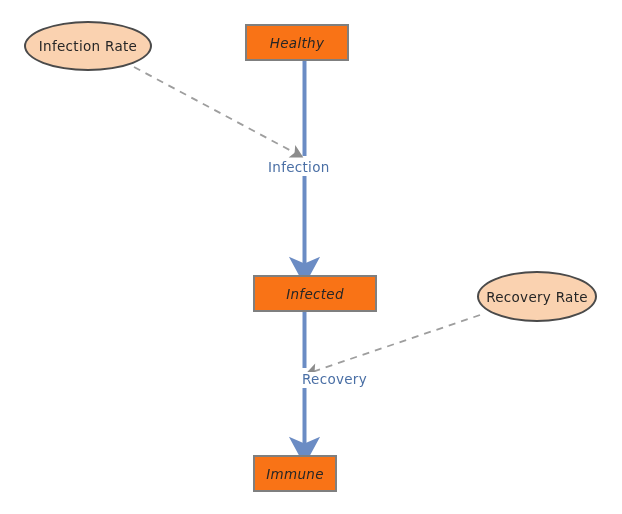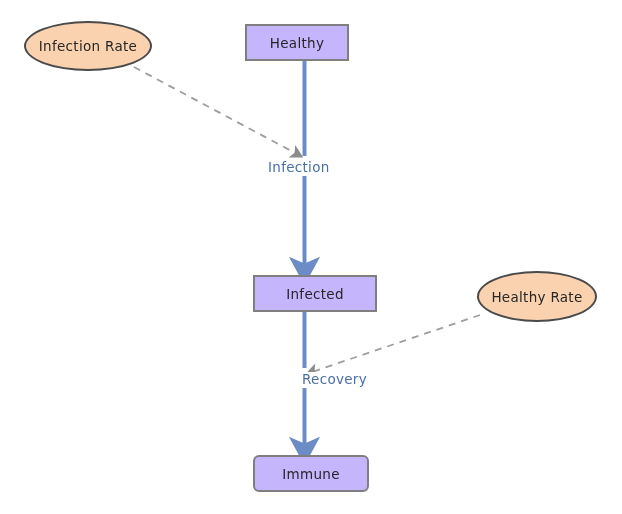--- a/index.html
+++ b/index.html
@@ -20,30 +20,31 @@
   #edge-layer {
     position: absolute;
     left: 0;
     top: 0;
     width: 622px;
     height: 514px;
   }
   .node-box {
     position: absolute;
     box-sizing: border-box;
-    background: #c4b5fd;
+    background: #f97316;
     border: 2px solid #7F7F7F;
     display: flex;
     align-items: center;
     justify-content: center;
     color: #262626;
     font-family: "DejaVu Sans", sans-serif;
     font-size: 13.5px;
     letter-spacing: 0.3px;
     white-space: nowrap;
+    font-style: italic;
   }
   .node-ellipse {
     position: absolute;
     box-sizing: border-box;
     background: #FAD2B0;
     border: 2px solid #4A4A4A;
     border-radius: 50%;
     display: flex;
     align-items: center;
     justify-content: center;
@@ -94,29 +95,29 @@
   </svg>
 
   <div class="node-box" style="left:245px; top:24px; width:104px; height:37px;">
     <span>Healthy</span>
   </div>
 
   <div class="node-box" style="left:253px; top:275px; width:124px; height:37px;">
     <span>Infected</span>
   </div>
 
-  <div class="node-box" style="left:253px; top:455px; width:116px; height:37px;border-radius:6px;">
+  <div class="node-box" style="left:253px; top:455px; width:84px; height:37px;">
     <span>Immune</span>
   </div>
 
   <div class="node-ellipse" style="left:24px; top:21px; width:128px; height:50px;">
     <span>Infection Rate</span>
   </div>
 
   <div class="node-ellipse" style="left:477px; top:271px; width:120px; height:51px;">
-    <span>Healthy Rate</span>
+    <span>Recovery Rate</span>
   </div>
 
   <div class="edge-label" style="left:266px; top:160px;">Infection</div>
 
   <div class="edge-label" style="left:270px; top:372px;margin-left:30px;">Recovery</div>
 
 </div>
 
 </body></html>

